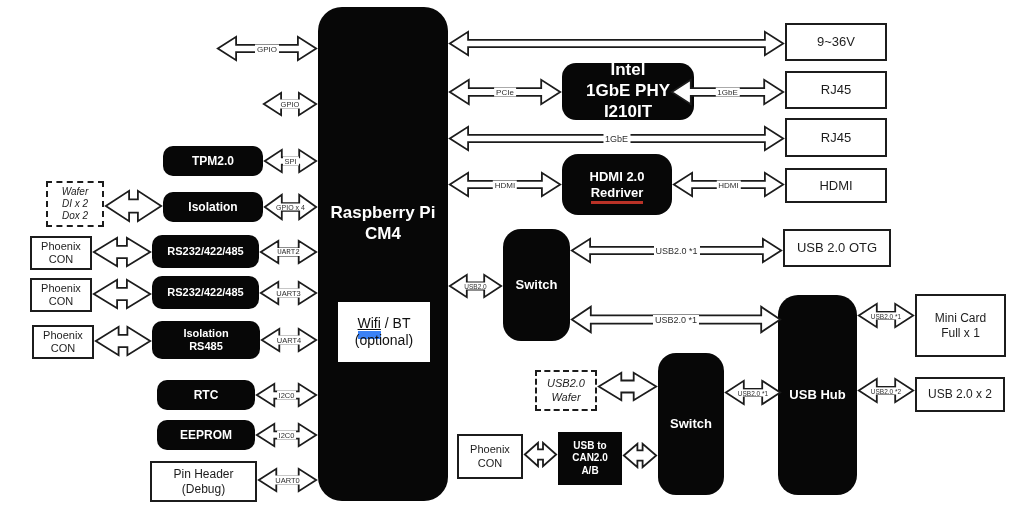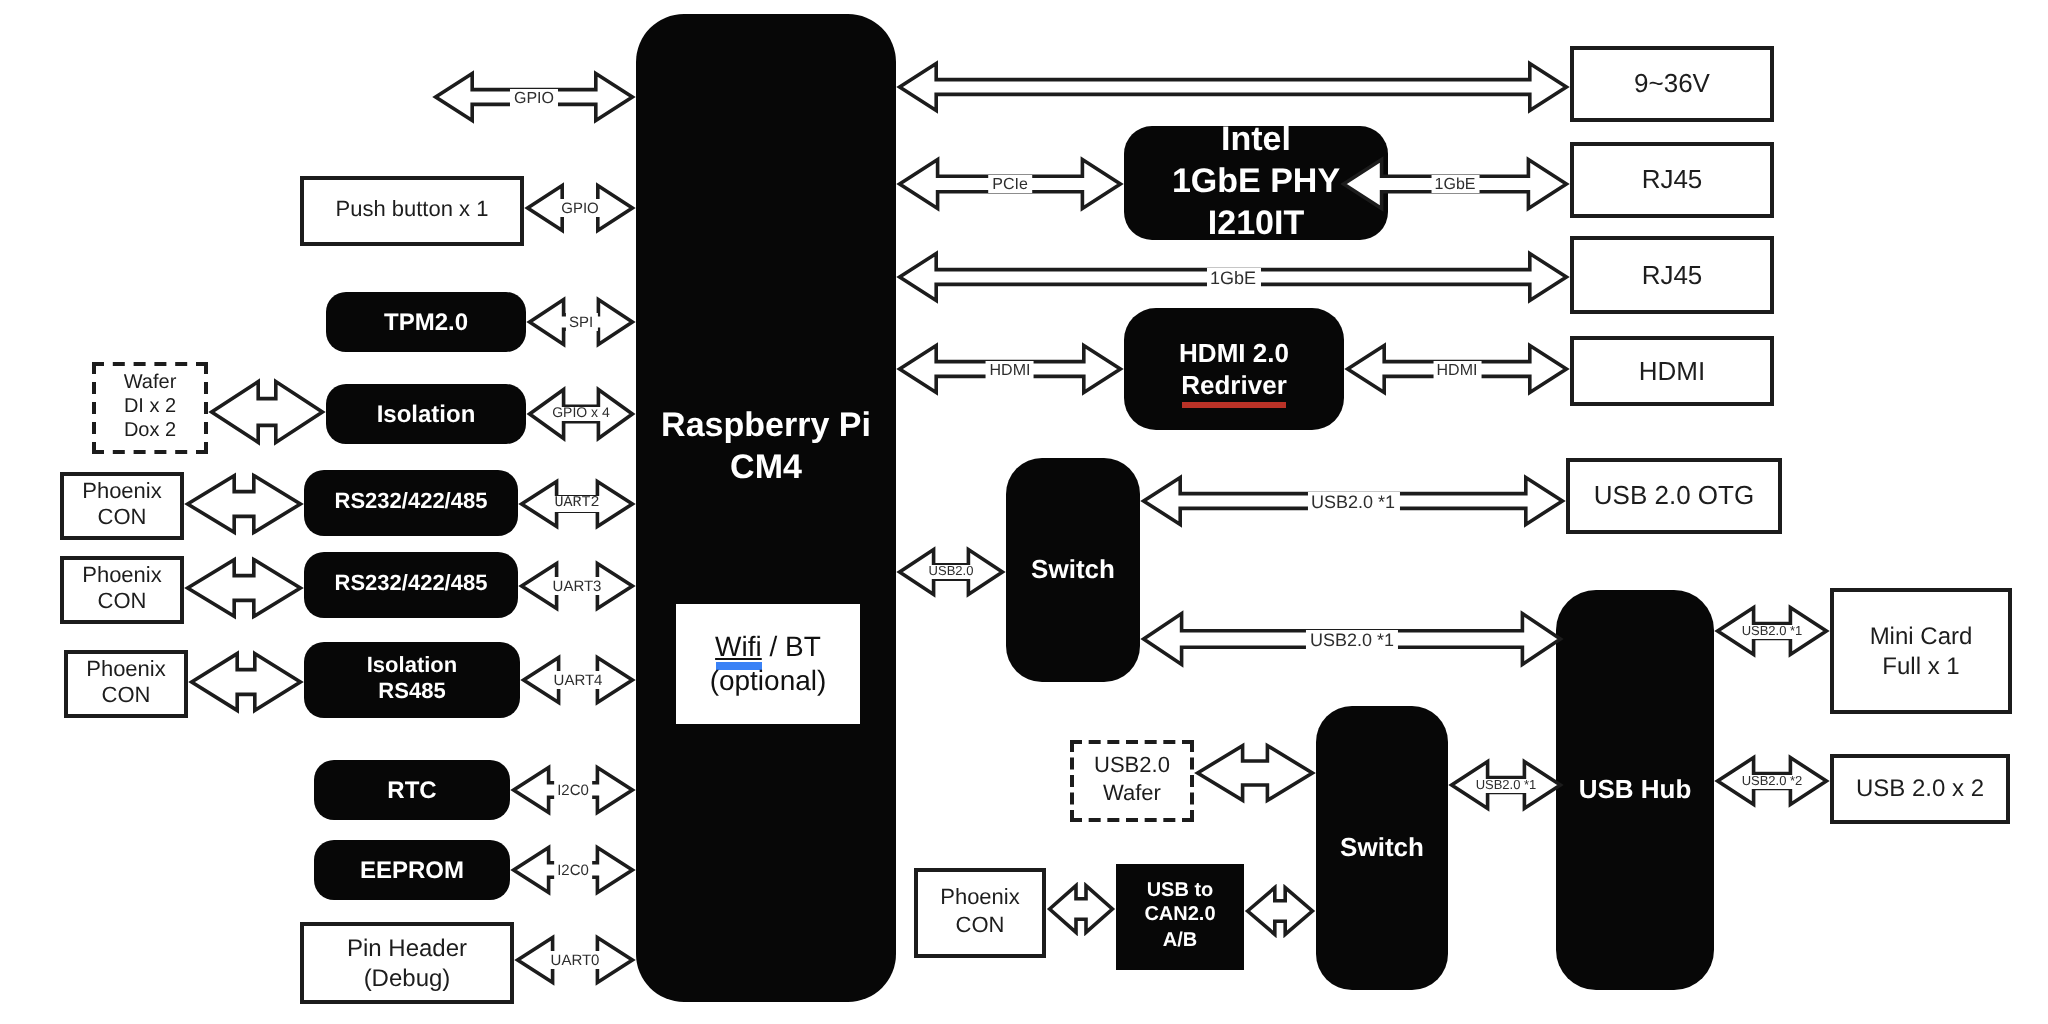--- a/index.html
+++ b/index.html
@@ -7,24 +7,24 @@
     position:relative;width:1024px;height:512px;background:#ffffff;overflow:hidden;
     font-family:"Liberation Sans", sans-serif;
   }
   .node{
     position:absolute;box-sizing:border-box;display:flex;align-items:center;justify-content:center;
     text-align:center;line-height:1.22;
   }
   .node .lines{width:100%;}
   .node.black{background:#070707;color:#ffffff;font-weight:700;border-radius:10px;}
   .node.white{background:#ffffff;color:#1d1d1d;border:2px solid #1c1c1c;font-weight:400;}
-  .node.dashed{background:#ffffff;color:#1d1d1d;border:2px dashed #1c1c1c;font-weight:400;}
+  .node.dashed{background:#ffffff;color:#1d1d1d;border:2px dashed #1c1c1c;font-weight:400;font-style:italic;}
   .node.plain-white{background:#ffffff;color:#111111;font-weight:400;}
   .node.top-align{align-items:flex-start;}
-  .u-mixed{text-decoration:underline;border-bottom:4px solid #3b82f6;padding-bottom:0px;}
+  .u-mixed{text-decoration:underline;border-bottom:8px solid #3b82f6;padding-bottom:0px;}
   .u-red{border-bottom:3px solid #b93227;padding-bottom:1px;}
   .arrow{position:absolute;}
   .arrow svg{display:block;}
   .alabel{
     position:absolute;left:50%;top:50%;transform:translate(-50%,-50%);
     background:#ffffff;color:#2e2e2e;padding:0 2px;white-space:nowrap;font-weight:400;
   }
 </style>
 </head>
 <body>
@@ -35,25 +35,20 @@
         <div>Raspberry Pi</div>
         <div>CM4</div>
       </div>
     </div>
     <div class="node plain-white" style="left: 338px; top: 302px; width: 92px; height: 60px; font-size: 14px;">
       <div class="lines">
         <div><span class="u-mixed">Wifi</span> / BT</div>
         <div>(optional)</div>
       </div>
     </div>
-    <div class="node white" style="left: 150px; top: 88px; width: 112px; height: 35px; font-size: 11px;">
-      <div class="lines">
-        <div>Push button x 1</div>
-      </div>
-    </div>
     <div class="node black" style="left: 163px; top: 146px; width: 100px; height: 30px; font-size: 12px;">
       <div class="lines">
         <div>TPM2.0</div>
       </div>
     </div>
     <div class="node dashed" style="left: 46px; top: 181px; width: 58px; height: 46px; font-size: 10px;">
       <div class="lines">
         <div>Wafer</div>
         <div>DI x 2</div>
         <div>Dox 2</div>

